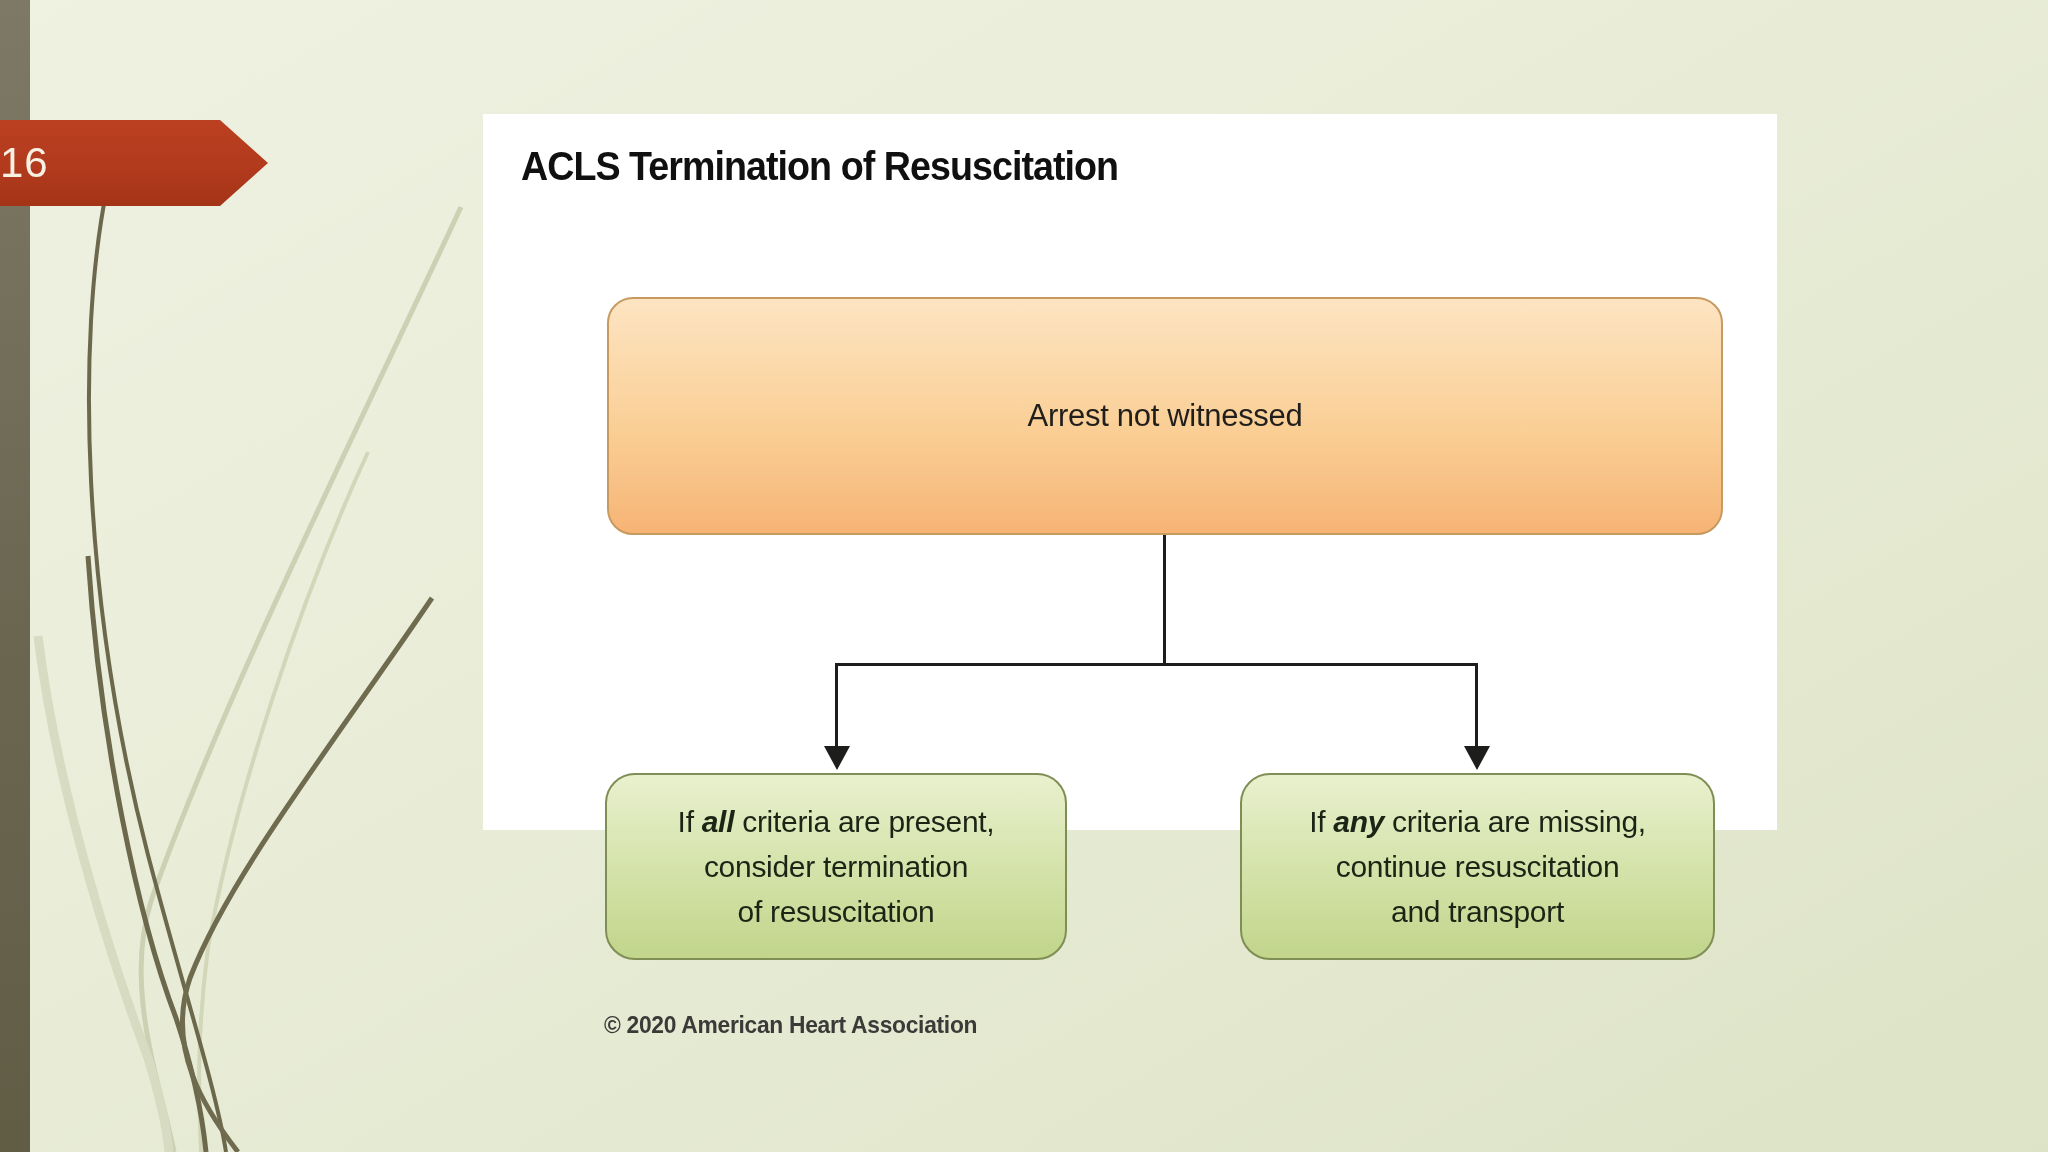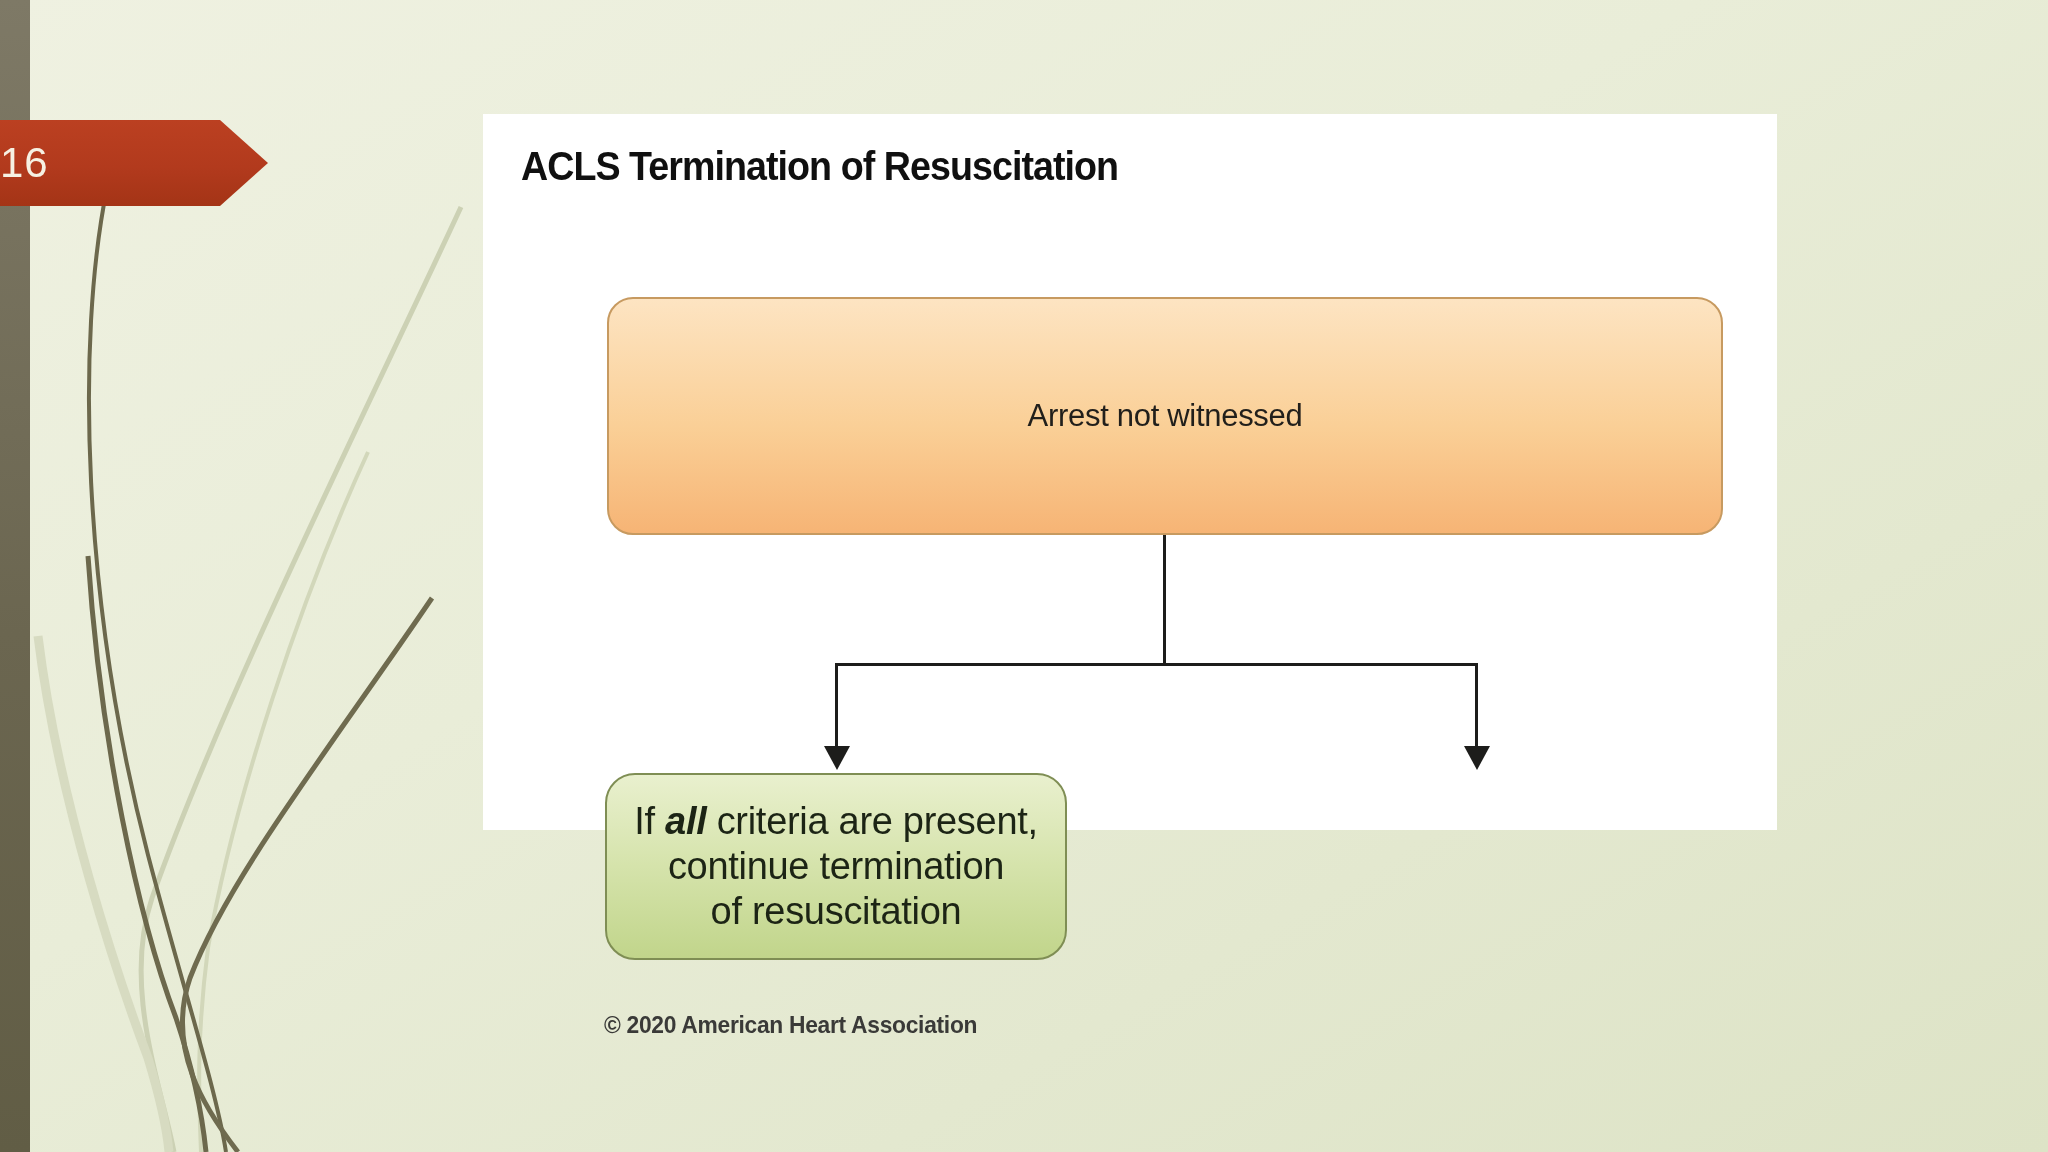--- a/index.html
+++ b/index.html
@@ -42,21 +42,21 @@
     box-sizing:border-box;border:2px solid #c79a60;border-radius:26px;
     background:linear-gradient(180deg,#fde4c2 0%,#facf96 55%,#f6b475 100%);
     display:flex;flex-direction:row;align-items:center;justify-content:center;
     font-size:31px;line-height:46px;letter-spacing:-.3px;color:#211f1b;text-align:center;
   }
   .outcome-box{
     position:absolute;top:659px;height:187px;
     box-sizing:border-box;border:2px solid #7f8e54;border-radius:30px;
     background:linear-gradient(180deg,#e9f0ce 0%,#d5e3ab 50%,#c1d58b 100%);
     display:flex;flex-direction:column;align-items:center;justify-content:center;
-    font-size:38px;line-height:45px;letter-spacing:-.3px;color:#1c2415;text-align:center;
+    font-size:30px;line-height:45px;letter-spacing:-.3px;color:#1c2415;text-align:center;
   }
   .outcome-box.left{left:122px;width:462px;}
   .outcome-box.right{left:757px;width:475px;}
   .kw{font-weight:bold;font-style:italic;}
   
   .conn{position:absolute;background:#1d1d1b;}
   .stem{left:680px;top:421px;width:3px;height:128px;}
   .hbar{left:352px;top:549px;width:643px;height:3px;}
   .varrow-l{left:352px;top:549px;width:3px;height:85px;}
   .varrow-r{left:992px;top:549px;width:3px;height:85px;}
@@ -103,22 +103,27 @@
 
     <div class="conn stem"></div>
     <div class="conn hbar"></div>
     <div class="conn varrow-l"></div>
     <div class="conn varrow-r"></div>
     <div class="ahead l"></div>
     <div class="ahead r"></div>
 
     <div class="outcome-box left">
       <div><span>If</span> <span class="kw">all</span> <span>criteria are present,</span></div>
-      <div>continue termination</div>
+      <div>consider termination</div>
       <div>of resuscitation</div>
     </div>
 
+    <div class="outcome-box right">
+      <div><span>If</span> <span class="kw">any</span> <span>criteria are missing,</span></div>
+      <div>continue resuscitation</div>
+      <div>and transport</div>
+    </div>
 
     <div class="copyright">© 2020 American Heart Association</div>
 
   </div>
 
 </div>
 
 </body></html>

